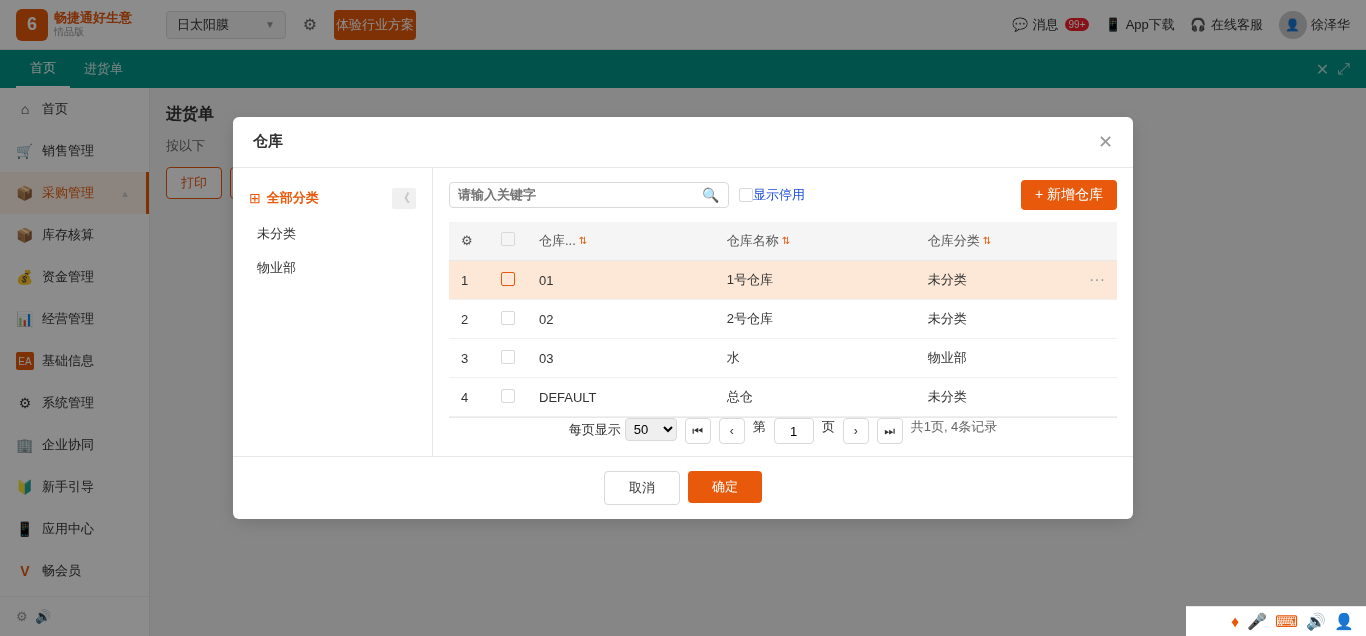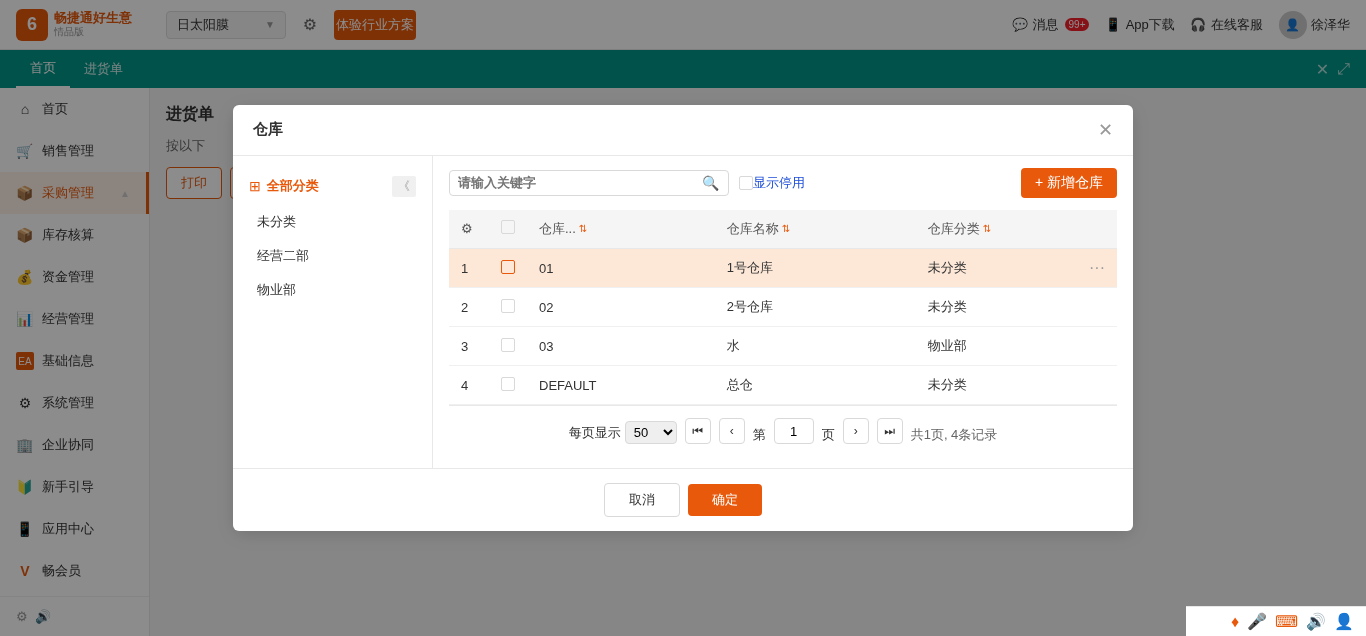--- a/index.html
+++ b/index.html
@@ -82,29 +82,29 @@
     .warehouse-table { width: 100%; border-collapse: collapse; font-size: 13px; }
     .warehouse-table thead tr { background: #f5f5f5; }
     .warehouse-table th { padding: 10px 12px; text-align: left; color: #555; font-weight: normal; border-bottom: 1px solid #e8e8e8; white-space: nowrap; }
     .warehouse-table td { padding: 10px 12px; border-bottom: 1px solid #f0f0f0; color: #333; }
     .warehouse-table tr.highlighted { background: #fde8d8; }
     .th-sort { display: flex; align-items: center; gap: 3px; }
     .sort-icon { color: #e8590c; font-size: 10px; }
     .row-num { color: #333; font-weight: normal; }
 
     
-    .modal-pagination { display: flex; align-items: flex-end; justify-content: center; gap: 8px; padding: 12px 16px; border-top: 1px solid #e8e8e8; font-size: 13px; color: #333; margin-top: auto; }
+    .modal-pagination { display: flex; align-items: flex-start; justify-content: center; gap: 8px; padding: 0 16px; border-top: 1px solid #e8e8e8; font-size: 13px; color: #333; margin-top: auto; }
     .page-size-select { display: flex; align-items: center; gap: 4px; }
     .page-size-select select { border: 1px solid #d9d9d9; border-radius: 4px; padding: 2px 4px; font-size: 13px; }
     .page-btn { width: 26px; height: 26px; display: flex; align-items: center; justify-content: center; border: 1px solid #d9d9d9; border-radius: 4px; cursor: pointer; color: #333; font-size: 12px; background: #fff; }
     .page-input { width: 40px; height: 26px; border: 1px solid #d9d9d9; border-radius: 4px; text-align: center; font-size: 13px; }
     .page-info { color: #666; }
 
     
-    .modal-footer { display: flex; align-items: center; justify-content: center; gap: 8px; padding: 14px 20px; border-top: 1px solid #e8e8e8; }
+    .modal-footer { display: flex; align-items: flex-start; justify-content: center; gap: 8px; padding: 14px 20px; border-top: 1px solid #e8e8e8; }
     .cancel-btn { background: #fff; color: #333; border: 1px solid #d9d9d9; border-radius: 4px; padding: 7px 24px; cursor: pointer; font-size: 13px; }
     .confirm-btn { background: #e8590c; color: #fff; border: none; border-radius: 4px; padding: 7px 24px; cursor: pointer; font-size: 13px; }
 
     
     .bottom-bar { position: fixed; bottom: 0; right: 0; width: 180px; height: 30px; background: #fff; border-top: 1px solid #e8e8e8; display: flex; align-items: center; justify-content: flex-end; padding: 0 12px; gap: 8px; z-index: 200; }
     .bottom-icon { font-size: 16px; cursor: pointer; color: #e8590c; }
 
     .table-wrap { overflow-y: auto; flex: 1; }
   </style>
 </head>
@@ -239,21 +239,20 @@
 
     <div class="modal-body">
 
       <div class="cat-sidebar">
         <div class="cat-header">
           <span class="cat-header-icon">⊞</span>
           <span class="cat-header-label">全部分类</span>
           <button class="cat-collapse-btn">《</button>
         </div>
         <div class="cat-item">未分类</div>
-        <div class="cat-item">经营二部</div>
         <div class="cat-item">物业部</div>
       </div>
 
       <div class="modal-main">
 
         <div class="modal-toolbar">
           <div class="search-box">
             <input type="text" placeholder="请输入关键字" style="">
             <span class="search-icon">🔍</span>
           </div>

